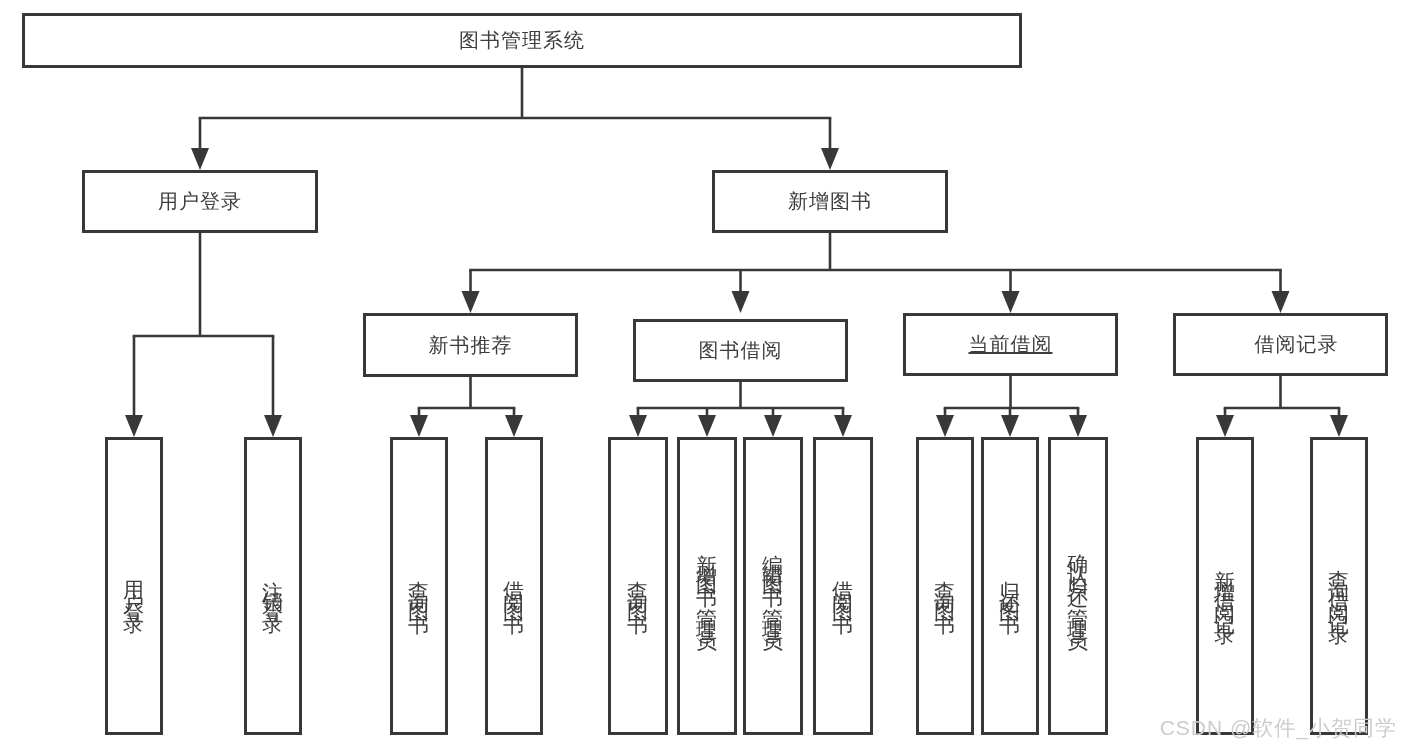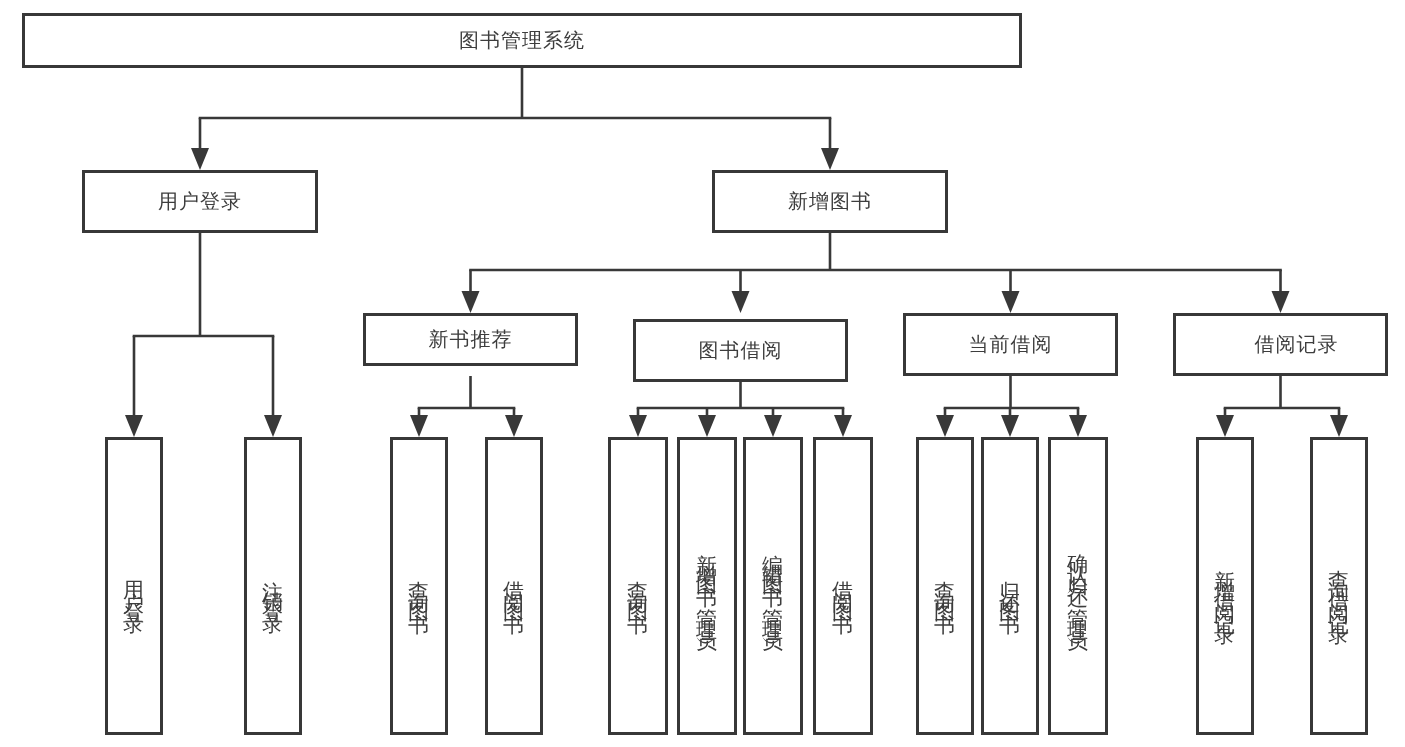--- a/index.html
+++ b/index.html
@@ -112,21 +112,21 @@
       </div>
       <div class="node v" style="left: 105px; top: 437px; width: 58px; height: 298px; border-color: rgb(56, 56, 56); background: rgb(255, 255, 255); color: rgb(61, 61, 61);">
         <span class="lbl">用户登录</span>
       </div>
       <div class="node v" style="left: 244px; top: 437px; width: 58px; height: 298px; border-color: rgb(56, 56, 56); background: rgb(255, 255, 255); color: rgb(61, 61, 61);">
         <span class="lbl">注销登录</span>
       </div>
       <div class="node h" style="left: 712px; top: 170px; width: 236px; height: 63px; border-color: rgb(56, 56, 56); background: rgb(255, 255, 255); color: rgb(61, 61, 61);">
         <span class="lbl">新增图书</span>
       </div>
-      <div class="node h" style="left: 363px; top: 313px; width: 215px; height: 53px; border-color: rgb(56, 56, 56); background: rgb(255, 255, 255); color: rgb(61, 61, 61);">
+      <div class="node h" style="left: 363px; top: 313px; width: 215px; height: 64px; border-color: rgb(56, 56, 56); background: rgb(255, 255, 255); color: rgb(61, 61, 61);">
         <span class="lbl">新书推荐</span>
       </div>
       <div class="node v" style="left: 390px; top: 437px; width: 58px; height: 298px; border-color: rgb(56, 56, 56); background: rgb(255, 255, 255); color: rgb(61, 61, 61);">
         <span class="lbl">查询图书</span>
       </div>
       <div class="node v" style="left: 485px; top: 437px; width: 58px; height: 298px; border-color: rgb(56, 56, 56); background: rgb(255, 255, 255); color: rgb(61, 61, 61);">
         <span class="lbl">借阅图书</span>
       </div>
       <div class="node h" style="left: 633px; top: 313px; width: 215px; height: 63px; border-color: rgb(56, 56, 56); background: rgb(255, 255, 255); color: rgb(61, 61, 61); margin-top: 6px;">
         <span class="lbl">图书借阅</span>
@@ -136,21 +136,21 @@
       </div>
       <div class="node v" style="left: 677px; top: 437px; width: 60px; height: 298px; border-color: rgb(56, 56, 56); background: rgb(255, 255, 255); color: rgb(61, 61, 61);">
         <span class="lbl">新增图书（管理员）</span>
       </div>
       <div class="node v" style="left: 743px; top: 437px; width: 60px; height: 298px; border-color: rgb(56, 56, 56); background: rgb(255, 255, 255); color: rgb(61, 61, 61);">
         <span class="lbl">编辑图书（管理员）</span>
       </div>
       <div class="node v" style="left: 813px; top: 437px; width: 60px; height: 298px; border-color: rgb(56, 56, 56); background: rgb(255, 255, 255); color: rgb(61, 61, 61);">
         <span class="lbl">借阅图书</span>
       </div>
-      <div class="node h" style="left: 903px; top: 313px; width: 215px; height: 63px; border-color: rgb(56, 56, 56); background: rgb(255, 255, 255); color: rgb(61, 61, 61);">
+      <div class="node h" style="left: 903px; top: 313px; width: 215px; height: 63px; border-color: rgb(56, 56, 56); background: rgb(255, 255, 255); color: rgb(61, 61, 61); text-decoration: underline;">
         <span class="lbl">当前借阅</span>
       </div>
       <div class="node v" style="left: 916px; top: 437px; width: 58px; height: 298px; border-color: rgb(56, 56, 56); background: rgb(255, 255, 255); color: rgb(61, 61, 61);">
         <span class="lbl">查询图书</span>
       </div>
       <div class="node v" style="left: 981px; top: 437px; width: 58px; height: 298px; border-color: rgb(56, 56, 56); background: rgb(255, 255, 255); color: rgb(61, 61, 61);">
         <span class="lbl">归还图书</span>
       </div>
       <div class="node v" style="left: 1048px; top: 437px; width: 60px; height: 298px; border-color: rgb(56, 56, 56); background: rgb(255, 255, 255); color: rgb(61, 61, 61);">
         <span class="lbl">确认归还（管理员）</span>
@@ -158,13 +158,14 @@
       <div class="node h" style="left: 1173px; top: 313px; width: 215px; height: 63px; border-color: rgb(56, 56, 56); background: rgb(255, 255, 255); color: rgb(61, 61, 61); padding-left: 32px;">
         <span class="lbl">借阅记录</span>
       </div>
       <div class="node v" style="left: 1196px; top: 437px; width: 58px; height: 298px; border-color: rgb(56, 56, 56); background: rgb(255, 255, 255); color: rgb(61, 61, 61);">
         <span class="lbl">新增借阅记录</span>
       </div>
       <div class="node v" style="left: 1310px; top: 437px; width: 58px; height: 298px; border-color: rgb(56, 56, 56); background: rgb(255, 255, 255); color: rgb(61, 61, 61);">
         <span class="lbl">查询借阅记录</span>
       </div>
     </div>
+  <div id="watermark">CSDN @软件_小贺同学</div>
 </div>
 
 </body></html>

